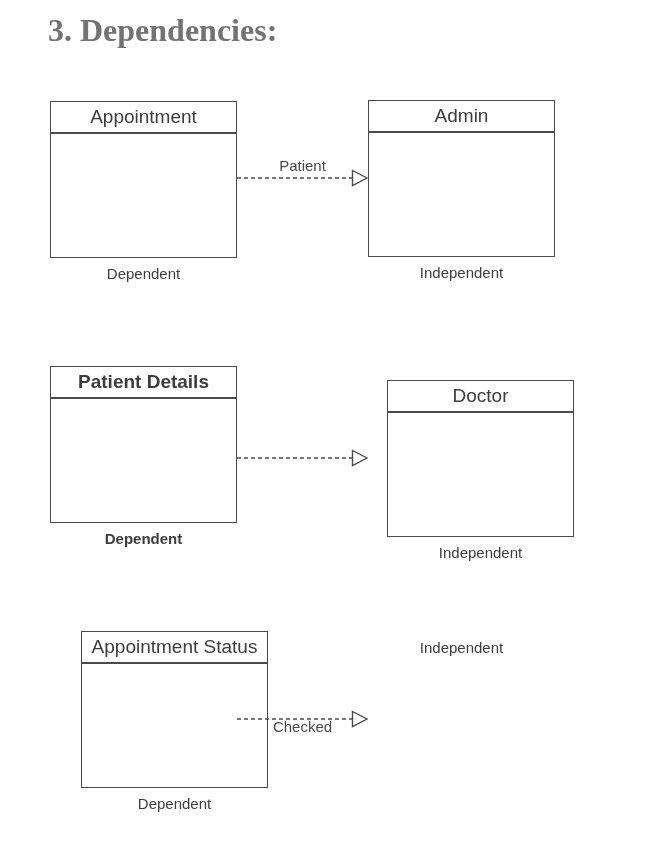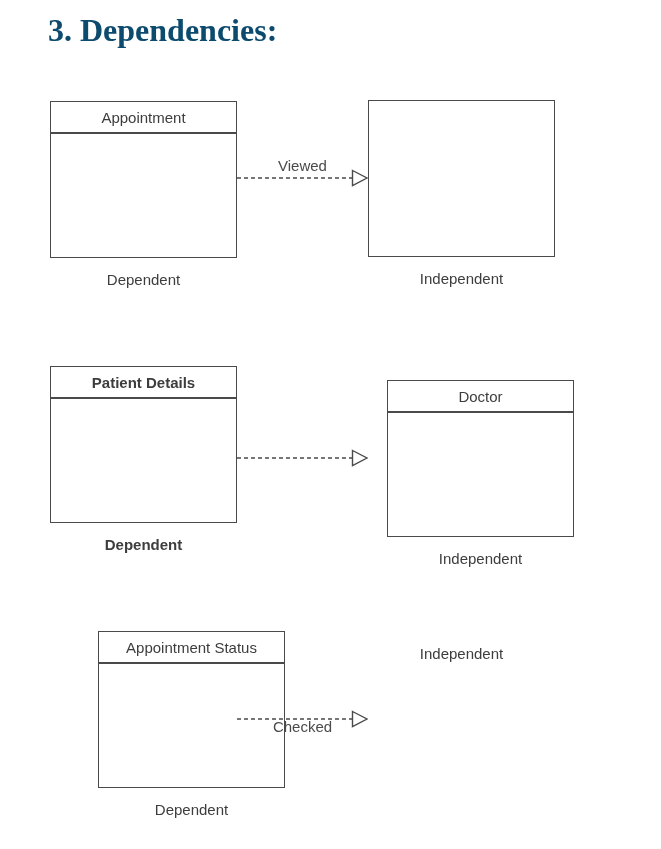--- a/index.html
+++ b/index.html
@@ -11,21 +11,21 @@
     font-family: "Liberation Sans", sans-serif;
     overflow: hidden;
   }
   .page-title {
     position: absolute;
     left: 48px;
     top: 12px;
     font-family: "Liberation Serif", serif;
     font-weight: bold;
     font-size: 32px;
-    color: #0c4a6e;
+    color: #737373;
     letter-spacing: 0px;
   }
   .entity {
     position: absolute;
     width: 187px;
   }
   .entity-box {
     box-sizing: border-box;
     width: 187px;
     height: 157px;
@@ -34,26 +34,26 @@
     display: flex;
     flex-direction: column;
   }
   .entity-header {
     box-sizing: border-box;
     height: 32px;
     border-bottom: 2px solid #4a4a4a;
     display: flex;
     align-items: center;
     justify-content: center;
-    font-size: 15px;
+    font-size: 19px;
     color: #3d3d3d;
   }
   .entity-body { flex: 1; background: #ffffff; }
   .role-label {
-    margin-top: 13px;
+    margin-top: 7px;
     width: 187px;
     text-align: center;
     font-size: 15px;
     color: #3d3d3d;
   }
   .arrow-label {
     position: absolute;
     left: 237px;
     width: 131px;
     text-align: center;
@@ -65,21 +65,21 @@
     position: absolute;
     left: 237px;
     width: 131px;
     height: 20px;
   }
   
   .r1-left  { left: 50px;  top: 101px; }
   .r1-right { left: 368px; top: 100px; }
   .r2-left  { left: 50px;  top: 366px; font-weight: bold; }
   .r2-right { left: 368px; top: 380px; padding-left: 19px; }
-  .r3-left  { left: 50px;  top: 631px; padding-left: 48px; }
+  .r3-left  { left: 33px;  top: 631px; padding-left: 48px; }
   .r3-right { left: 368px; top: 632px; }
   .r1-arrow-label { top: 157px; }
   .r1-arrow-svg   { top: 168px; }
   .r2-arrow-label { top: 437px; }
   .r2-arrow-svg   { top: 448px; }
   .r3-arrow-label { top: 718px; }
   .r3-arrow-svg   { top: 709px; }
 </style>
 </head>
 <body>
@@ -89,28 +89,29 @@
   <div class="page-title">3. Dependencies:</div>
 
   <div class="entity r1-left">
     <div class="entity-box">
       <div class="entity-header">Appointment</div>
       <div class="entity-body"></div>
     </div>
     <div class="role-label">Dependent</div>
   </div>
 
-  <div class="arrow-label r1-arrow-label">Viewed</div>
+  <div class="arrow-label r1-arrow-label">Patient</div>
   <svg class="arrow-svg r1-arrow-svg" viewBox="0 0 131 20">
     <line x1="0" y1="10" x2="116" y2="10" stroke="#4a4a4a" stroke-width="1.5" stroke-dasharray="4,3"></line>
     <polygon points="115.5,2.5 130,10 115.5,17.5" fill="#ffffff" stroke="#4a4a4a" stroke-width="1.4"></polygon>
   </svg>
 
   <div class="entity r1-right">
     <div class="entity-box">
+      <div class="entity-header">Admin</div>
       <div class="entity-body"></div>
     </div>
     <div class="role-label">Independent</div>
   </div>
 
   <div class="entity r2-left">
     <div class="entity-box">
       <div class="entity-header">Patient Details</div>
       <div class="entity-body"></div>
     </div>

